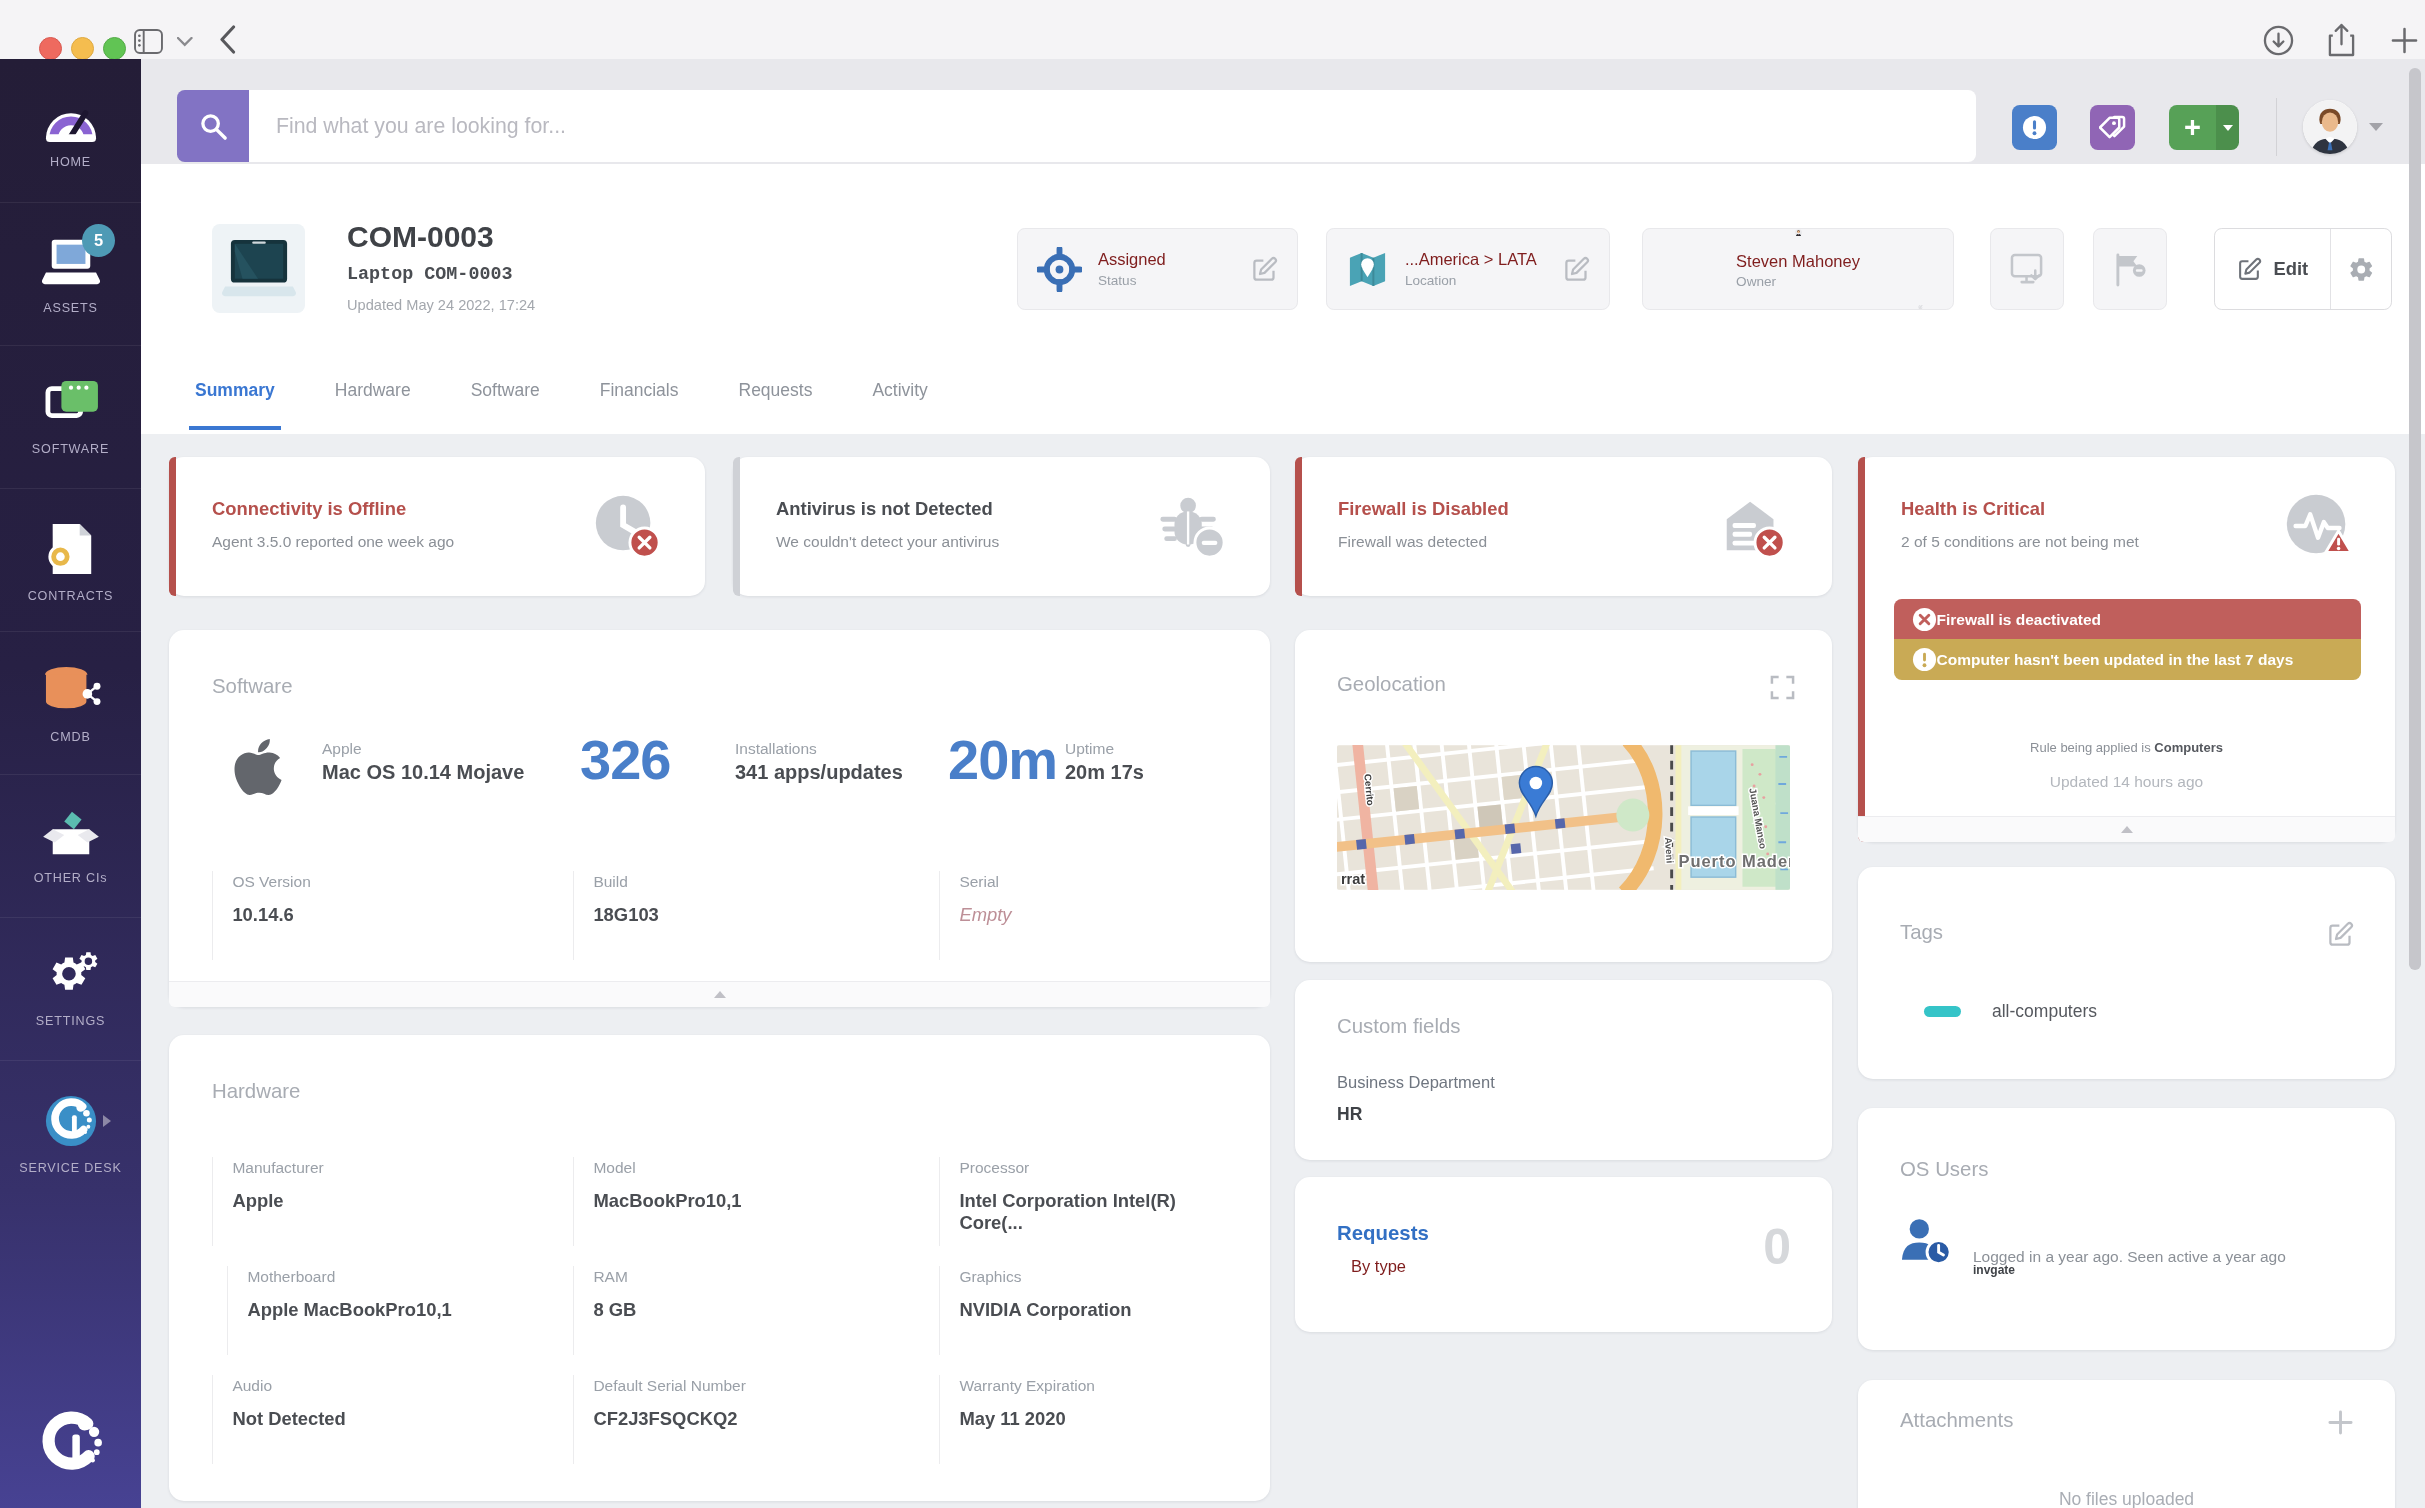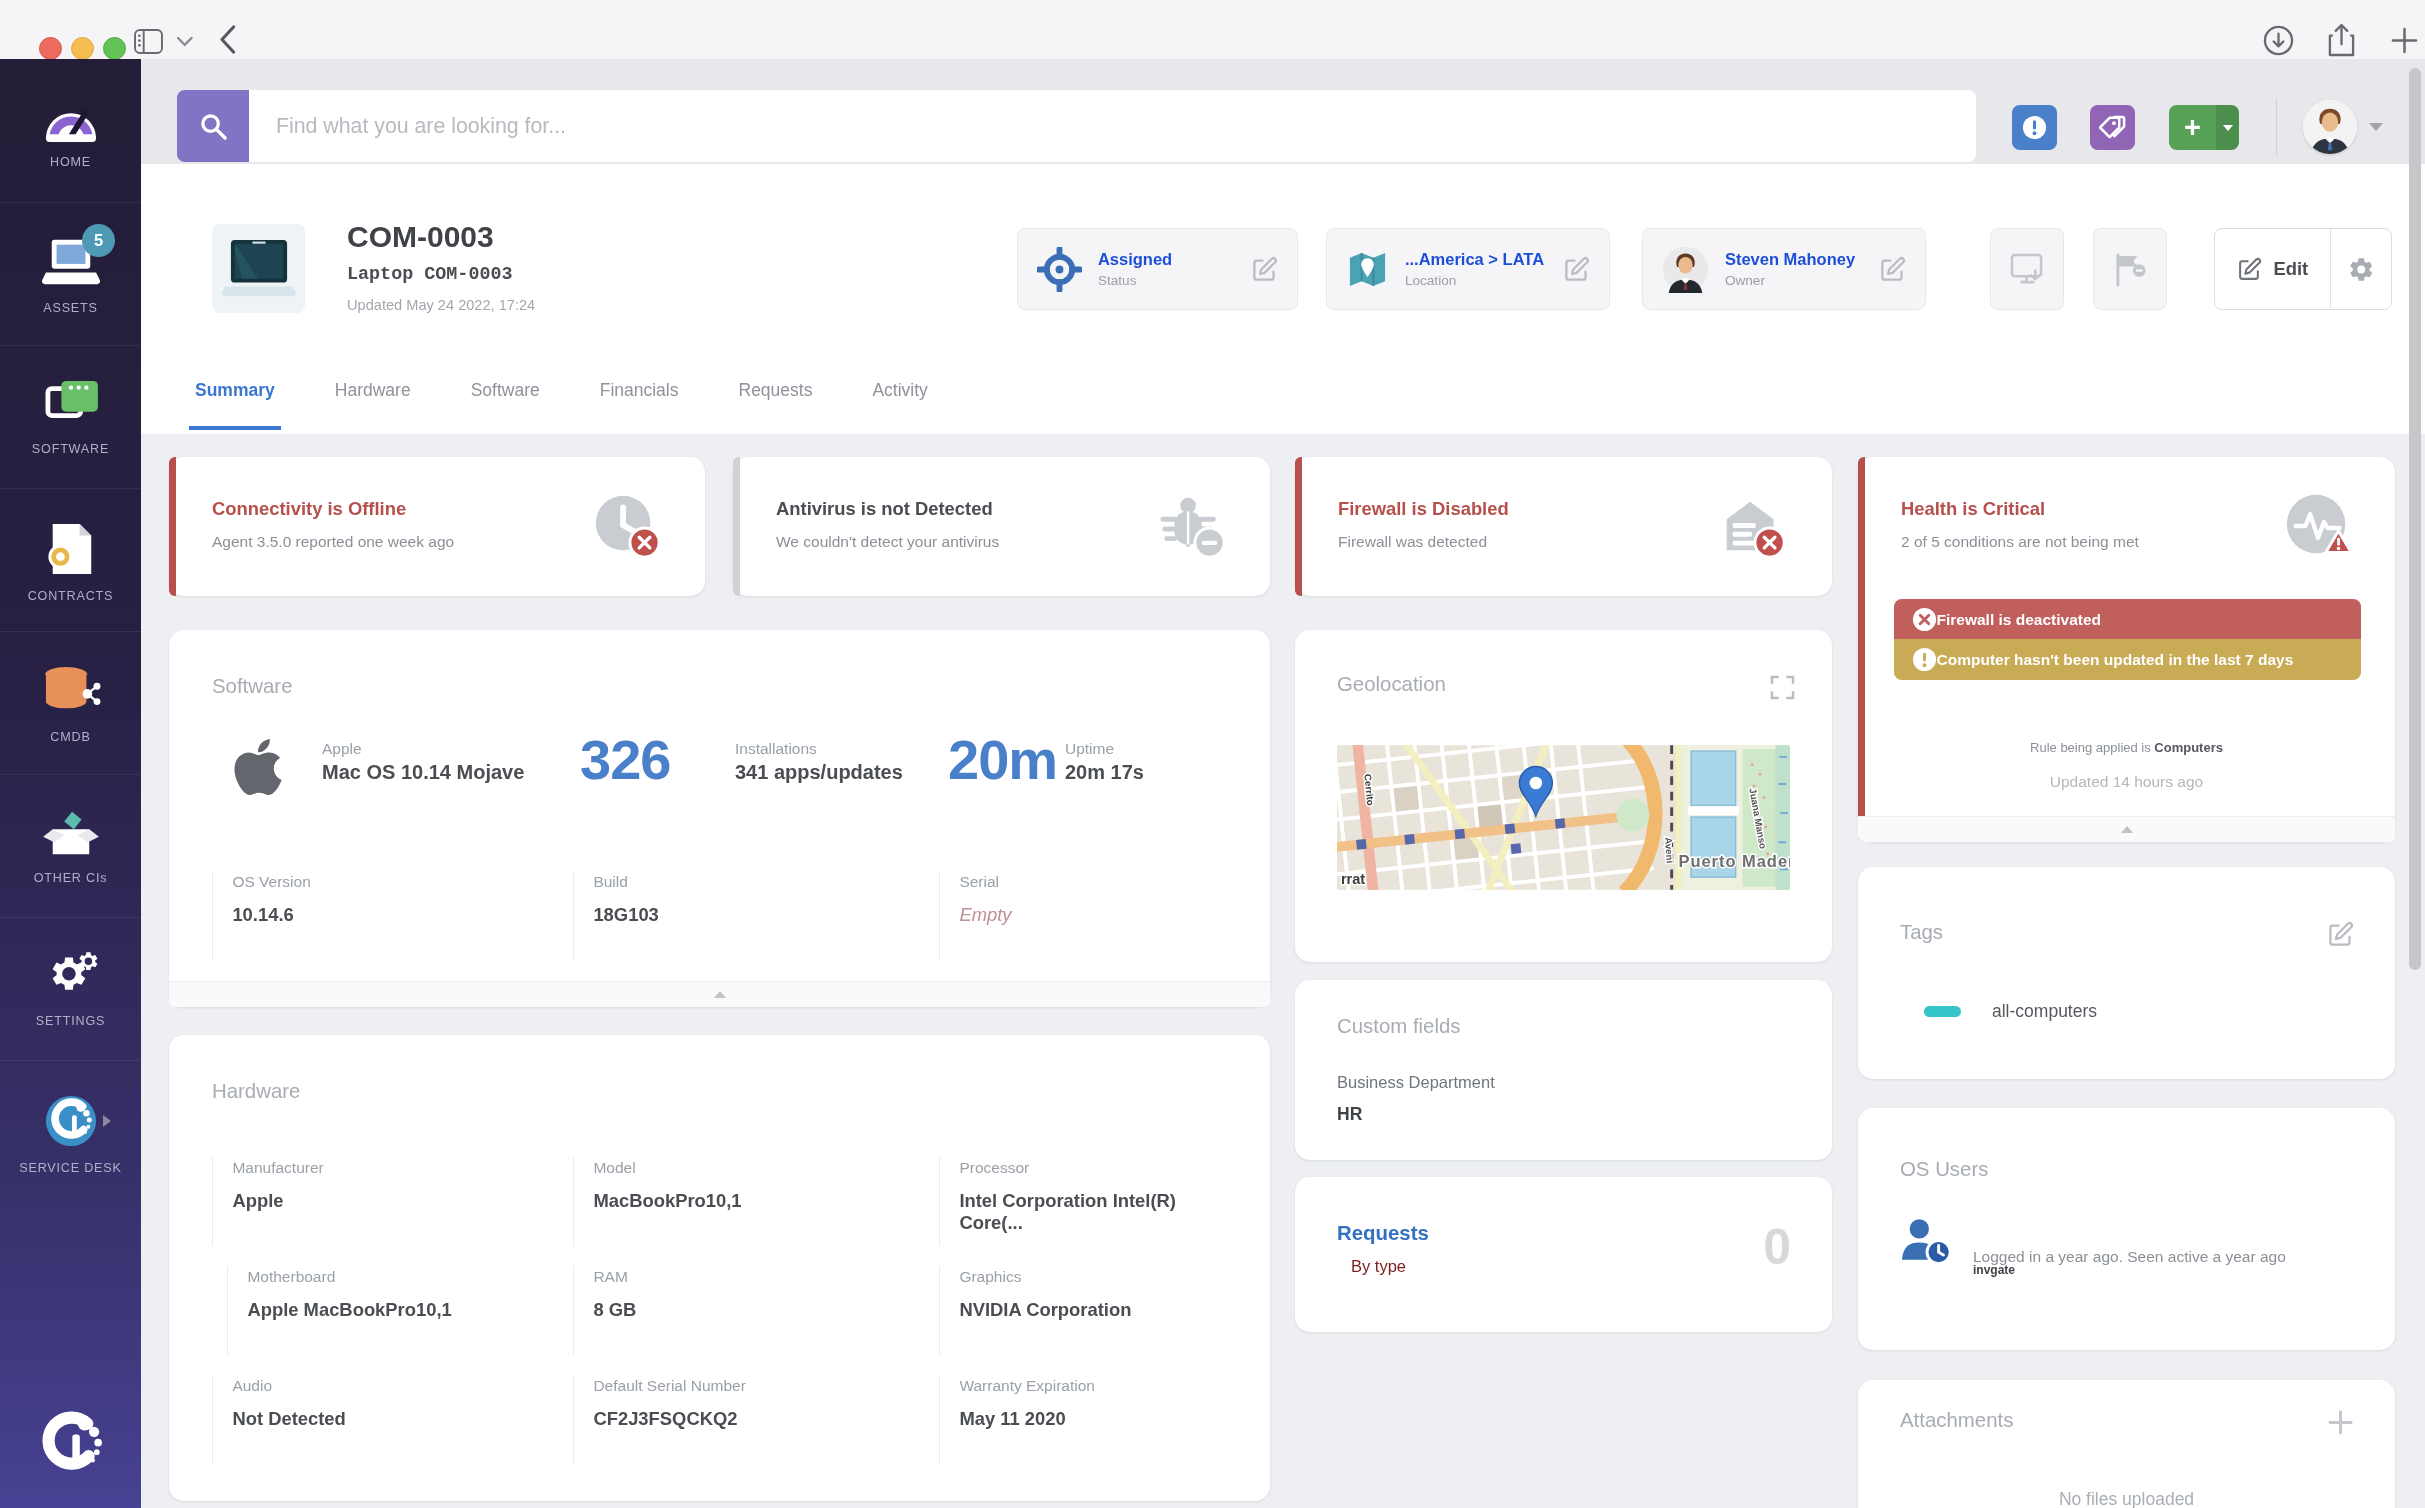--- a/index.html
+++ b/index.html
@@ -49,21 +49,21 @@
            border-right:7.8px solid transparent;border-top:8.7px solid #a2a2a8;}
   
   .header{position:absolute;left:141px;top:164px;width:2285px;height:270px;background:#fff;}
   .thumb{position:absolute;left:71px;top:60px;width:93px;height:89px;border-radius:7.8px;background:#eef3f6;
          display:flex;align-items:center;justify-content:center;}
   .asset-title{position:absolute;left:206px;top:56px;font-size:30px;font-weight:bold;color:#3f4247;}
   .asset-sub{position:absolute;left:206px;top:100px;font-size:18.4px;font-weight:bold;color:#4a4d52;font-family:Liberation Mono, monospace;}
   .asset-upd{position:absolute;left:206px;top:133px;font-size:14.6px;color:#a3a7ad;}
   .chip{position:absolute;top:64px;height:82px;background:#f5f5f7;border:1px solid #e8e8eb;border-radius:7.8px;
         box-sizing:border-box;display:flex;align-items:center;padding:0 19.4px;gap:15.5px;cursor:default;}
-  .chip .tx .v{font-size:16.5px;font-weight:bold;color:#1d4ed8;}
+  .chip .tx .v{font-size:16.5px;font-weight:normal;color:#7f1d1d;}
   .chip .tx .l{font-size:13.6px;color:#9aa0a8;margin-top:3.9px;}
   .chip .edit{margin-left:auto;color:#b9bcc2;cursor:pointer;}
   .iconbtn{position:absolute;top:64px;width:74px;height:82px;background:#f5f5f7;border:1px solid #e8e8eb;
            border-radius:7.8px;box-sizing:border-box;display:flex;align-items:center;justify-content:center;
            color:#c3c6cb;cursor:pointer;}
   .editgroup{position:absolute;left:2073px;top:64px;width:178px;height:82px;background:#fff;border:1px solid #dcdcdf;
              border-radius:7.8px;box-sizing:border-box;display:flex;align-items:stretch;}
   .editgroup .em{flex:1;display:flex;align-items:center;justify-content:center;gap:11.6px;cursor:pointer;
                  font-size:18.4px;font-weight:bold;color:#4a4d52;}
   .editgroup .gear{width:60px;border-left:1px solid #e2e2e5;display:flex;align-items:center;justify-content:center;
@@ -310,21 +310,21 @@
       <div class="tx">
         <div class="v">...America &gt; LATA</div>
         <div class="l">Location</div>
       </div>
       <svg class="edit" width="27" height="27" viewBox="0 0 24 24">
         <path d="M11 4H5a2 2 0 0 0-2 2v13a2 2 0 0 0 2 2h13a2 2 0 0 0 2-2v-6" fill="none" stroke="currentColor" stroke-width="2"></path>
         <path d="M18.5 2.5a2.1 2.1 0 0 1 3 3L12 15l-4 1 1-4z" fill="none" stroke="currentColor" stroke-width="2" stroke-linejoin="round"></path>
       </svg>
     </div>
 
-    <div class="chip" style="left:1501px;width:284px;">
+    <div class="chip" style="left:1501px;width:312px;flex-direction:column;">
       <svg width="47" height="47" viewBox="0 0 56 56">
         <circle cx="28" cy="28" r="27" fill="#e9e9ec"></circle>
         <path d="M28 9c7 0 11 4.5 11 11 0 2-.4 3.5-1 5H18c-.6-1.5-1-3-1-5 0-6.5 4-11 11-11z" fill="#5c3a20"></path>
         <ellipse cx="28" cy="23" rx="8.5" ry="10" fill="#eab98c"></ellipse>
         <path d="M8 56c2-12 10-16 20-16s18 4 20 16z" fill="#23272e"></path>
         <path d="M23 40l5 5 5-5-5-2z" fill="#fff"></path>
         <path d="M27 44h2l1.5 8h-5z" fill="#8c2f2f"></path>
       </svg>
       <div class="tx">
         <div class="v">Steven Mahoney</div>

